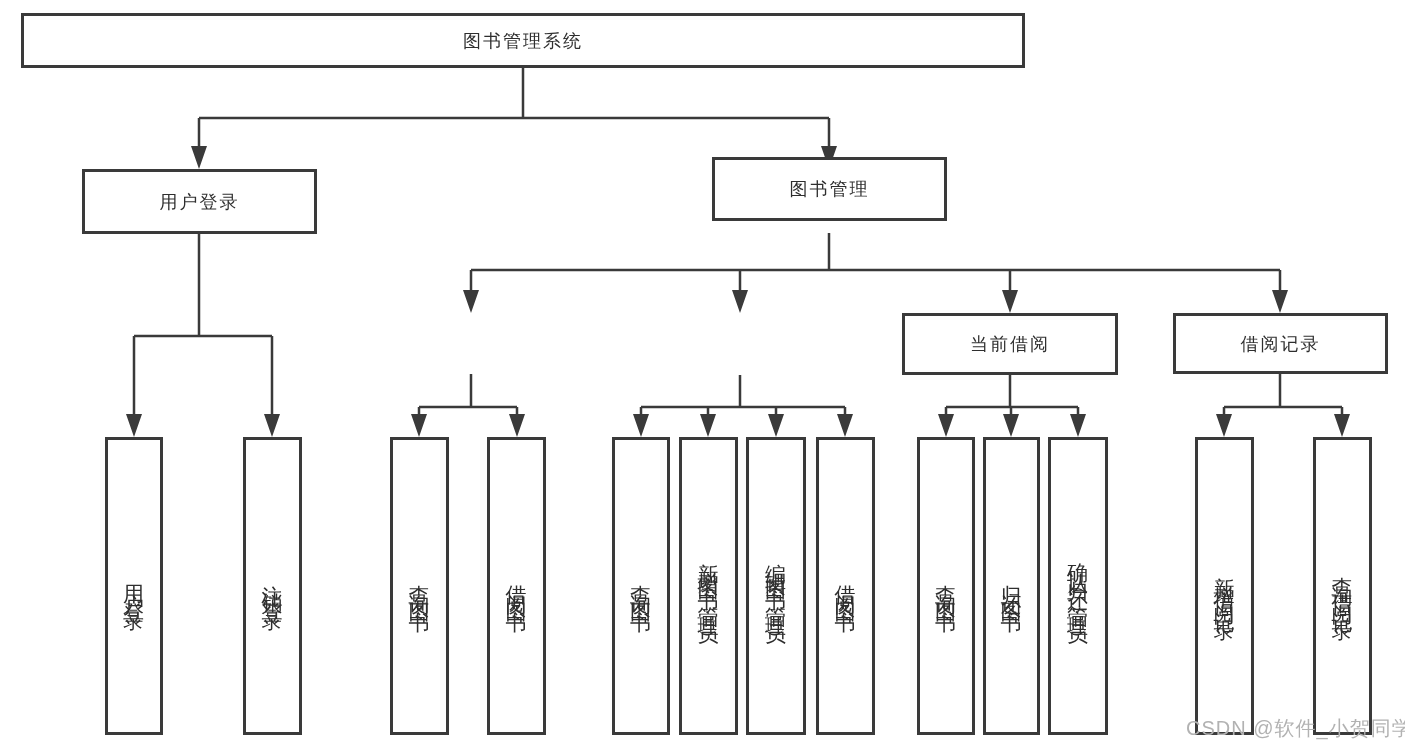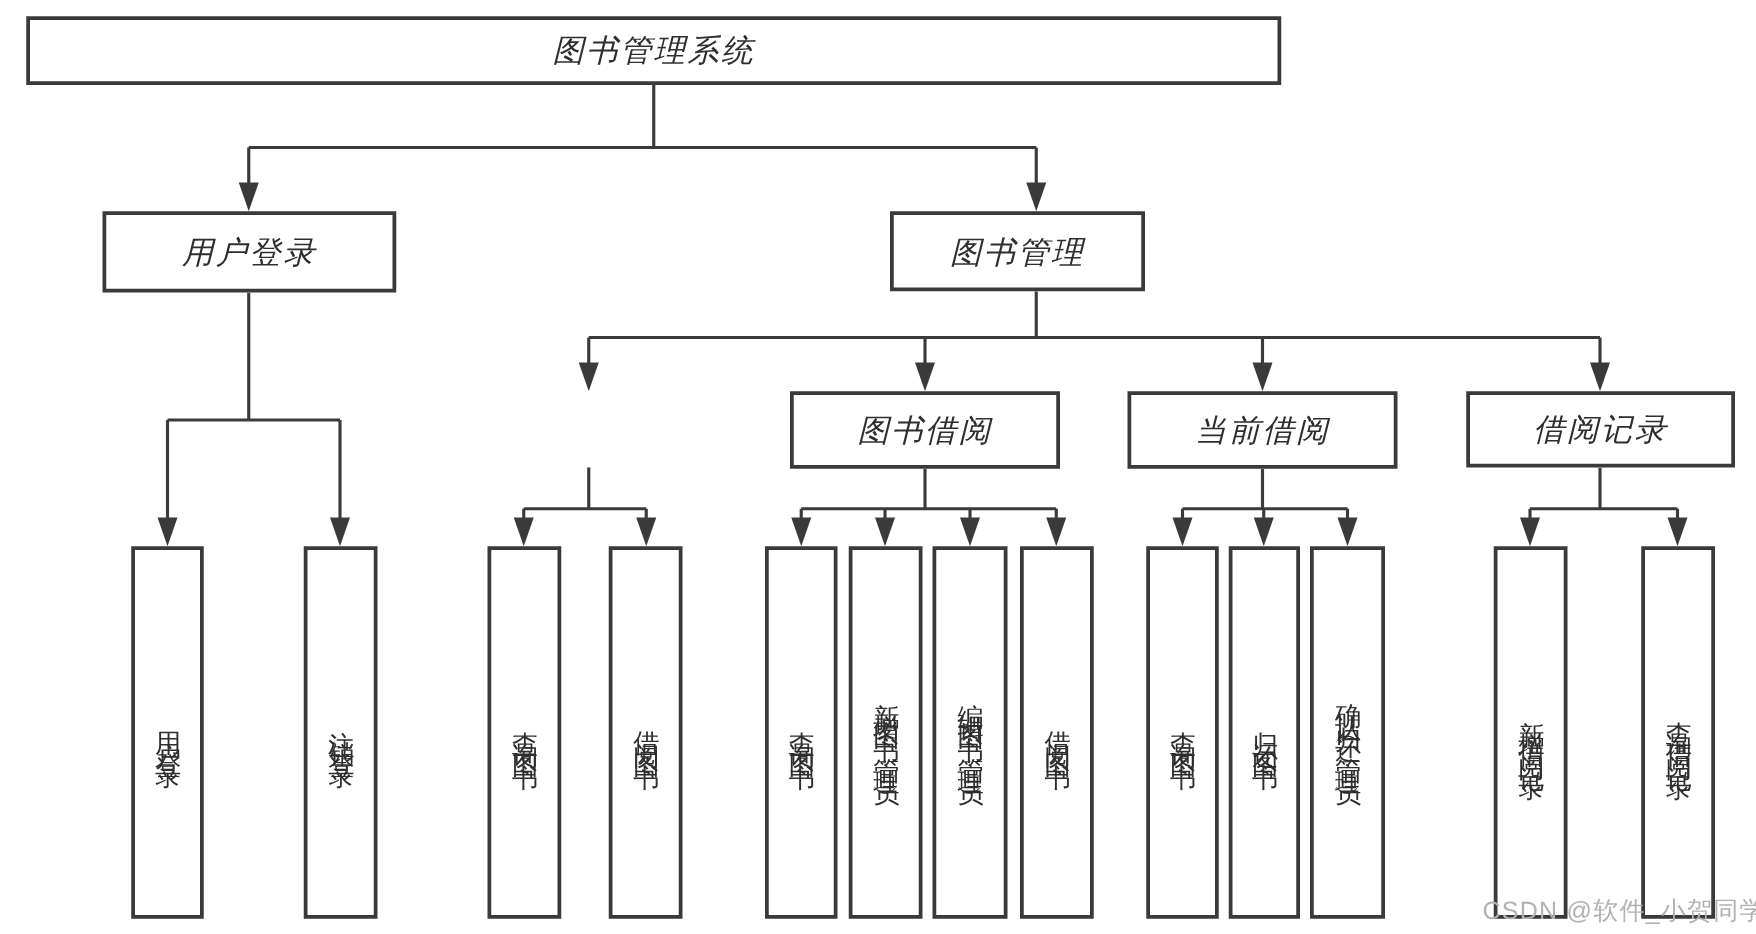--- a/index.html
+++ b/index.html
@@ -9,21 +9,21 @@
   }
   *{margin:0;padding:0;box-sizing:border-box;}
   html,body{width:1405px;height:747px;background:#ffffff;overflow:hidden;
     font-family:"Liberation Sans","DejaVu Sans",sans-serif;}
   .stage{position:relative;width:1405px;height:747px;background:#ffffff;}
   .connector-layer{position:absolute;left:0;top:0;z-index:0;}
   .hbox{
     position:absolute;z-index:1;background:#ffffff;
     border:3px solid var(--line);
     display:flex;align-items:center;justify-content:center;
-    color:var(--text);font-size:25px;letter-spacing:2px;font-style:italic;
+    color:var(--text);font-size:18px;letter-spacing:2px;
   }
   .vbox{
     position:absolute;z-index:1;background:#ffffff;
     border:3px solid var(--line);
     display:flex;align-items:center;justify-content:center;
     color:var(--text);
   }
   .vbox span{
     writing-mode:vertical-rl;
     text-orientation:mixed;
@@ -60,27 +60,24 @@
          M1216 414h16l-8 23z M1334 414h16l-8 23z"></path>
   </svg>
 
   <div class="hbox" style="left:21px;top:13px;width:1004px;height:55px">
     <span>图书管理系统</span>
   </div>
 
   <div class="hbox" style="left:82px;top:169px;width:235px;height:65px">
     <span>用户登录</span>
   </div>
-  <div class="hbox" style="left:712px;top:169px;width:204px;height:64px">
+  <div class="hbox" style="left:712px;top:157px;width:235px;height:64px">
     <span>图书管理</span>
   </div>
 
-  <div class="hbox" style="left:632px;top:313px;width:216px;height:62px">
-    <span>图书借阅</span>
-  </div>
   <div class="hbox" style="left:902px;top:313px;width:216px;height:62px">
     <span>当前借阅</span>
   </div>
   <div class="hbox" style="left:1173px;top:313px;width:215px;height:61px">
     <span>借阅记录</span>
   </div>
 
   <div class="vbox" style="left:105px;top:437px;width:58px;height:298px">
     <span>用户登录</span>
   </div>

